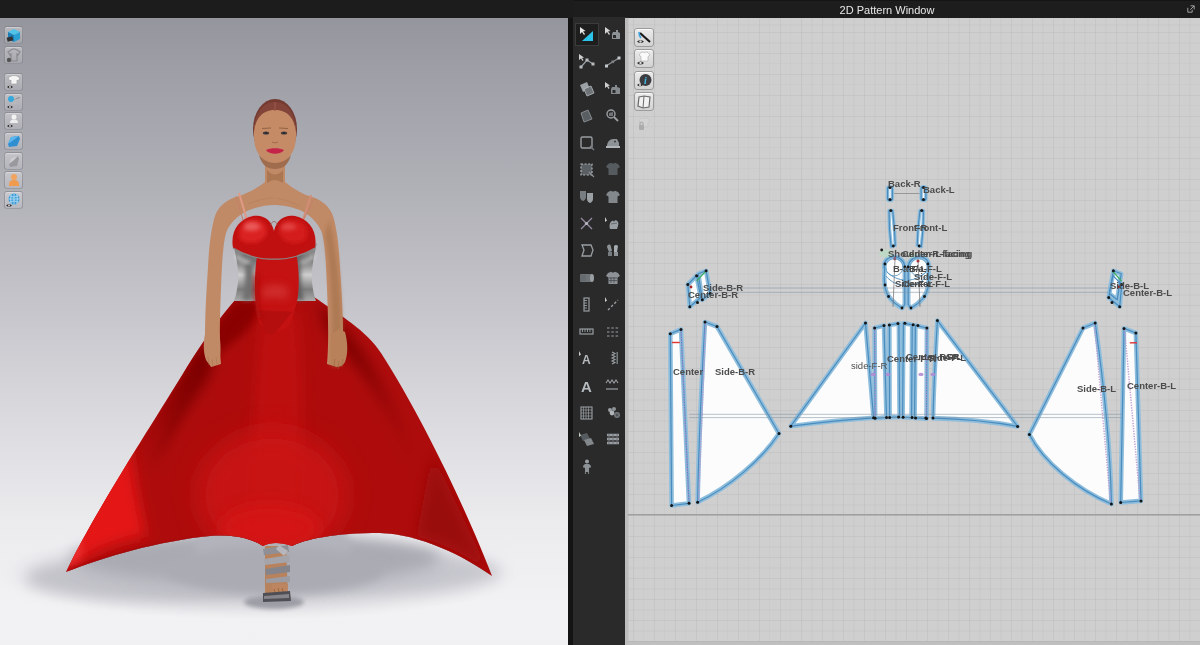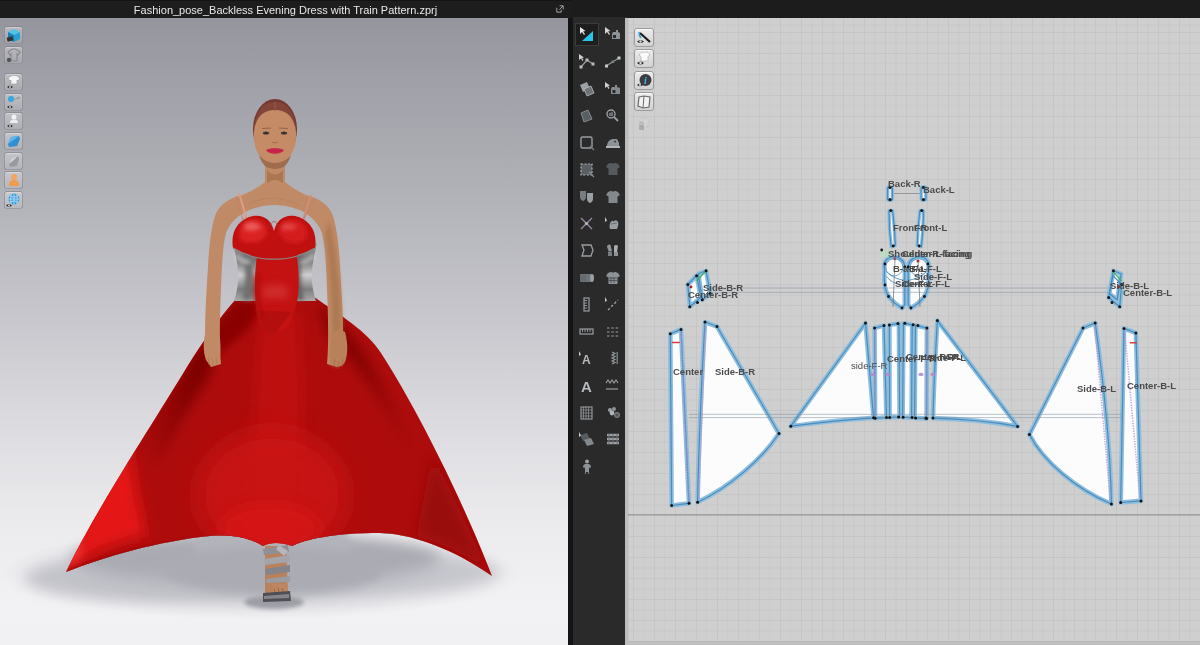--- a/index.html
+++ b/index.html
@@ -18,22 +18,22 @@
 .halo{fill:#fcfcfc;stroke:#8fbedd;stroke-width:4.6;stroke-linejoin:round}
 .halo2{fill:#fcfcfc;stroke:#8fbedd;stroke-width:3.4;stroke-linejoin:round}
 .line{fill:none;stroke:#4a8cbe;stroke-width:1.2;stroke-linejoin:round}
 .lbl{font-family:"Liberation Sans",sans-serif;font-weight:bold;font-size:9.5px;fill:#4b4b4b}
 .dash{stroke:#b993cf;stroke-width:1.5;stroke-dasharray:1.3 1.3;fill:none;opacity:.85}
 .rel{stroke:#7d92a5;stroke-width:.9;fill:none;opacity:.62}
 .ltbtn svg,.ptbtn svg{position:absolute;left:1px;top:1px}
 </style></head>
 <body>
 <div id="root">
-  <div class="titlebar" id="tl">Fashion_pose_Backless Evening Dress with Train Pattern.zprj
-    <svg class="flo" style="right:7px" viewBox="0 0 10 10">
+  <div class="titlebar" id="tr">2D Pattern Window
+    <svg class="flo" style="right:5px" viewBox="0 0 10 10">
         <path d="M1,3.5 L1,9 L6.5,9 L6.5,6" stroke="#b0b0b0" stroke-width="1.1" fill="none"></path>
         <path d="M4.5,1 L9,1 L9,5.5" stroke="#b0b0b0" stroke-width="1.1" fill="none"></path>
         <path d="M8.8,1.2 L4.2,5.8" stroke="#b0b0b0" stroke-width="1.1"></path>
       </svg>
   </div>
   <div id="pane3d">
     <svg id="modelsvg" width="568" height="627" viewBox="0 18 568 627">
       <defs>
         <radialGradient id="shad" cx="50%" cy="50%" r="50%">
           <stop offset="0%" stop-color="#a8a8b1" stop-opacity=".9"></stop>

